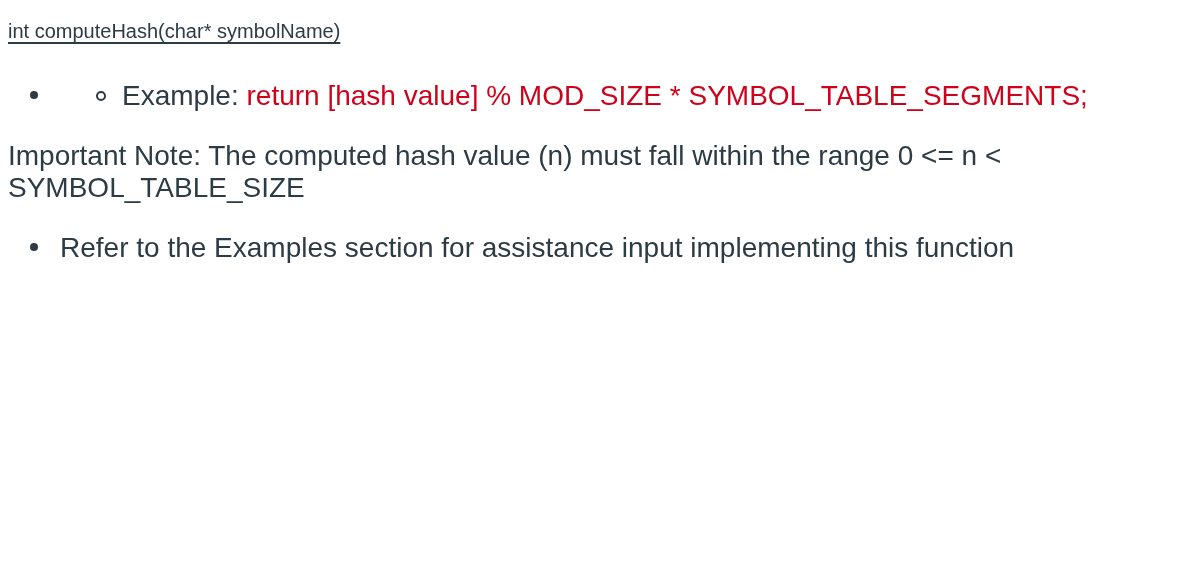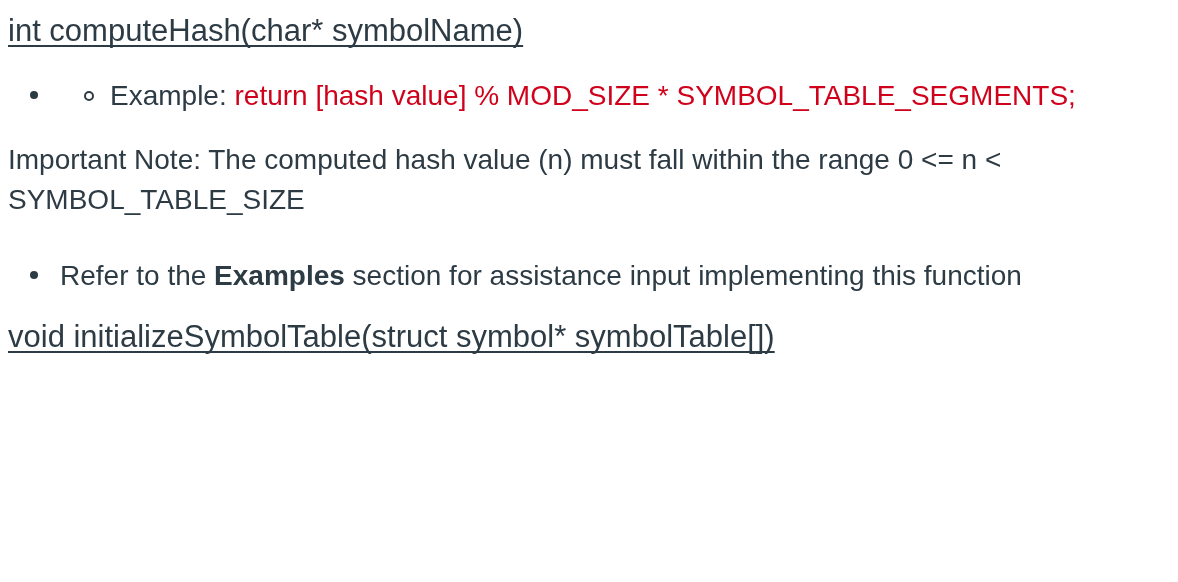--- a/index.html
+++ b/index.html
@@ -10,21 +10,21 @@
   *{box-sizing:border-box;margin:0;padding:0;}
   html,body{width:1178px;height:582px;overflow:hidden;}
   body{
     background:var(--bg);
     color:var(--text);
     font-family:"Liberation Sans","DejaVu Sans",sans-serif;
     font-size:28px;
     padding:14px 8px 0 8px;
   }
   .fn-heading{
-    font-size:31px;
+    font-size:20px;
     font-weight:400;
     line-height:34px;
     margin:0 0 28px 0;
     text-decoration:underline;
     text-decoration-skip-ink:none;
     text-decoration-thickness:2px;
     text-underline-offset:4px;
   }
   ul.l1{
     list-style:none;
@@ -40,21 +40,21 @@
     position:absolute;
     left:-30px;
     top:15px;
     width:8px;
     height:8px;
     border-radius:50%;
     background:var(--text);
   }
   ul.l2{
     list-style:none;
-    margin:0;
+    margin:12px;
     padding:0 0 0 50px;
   }
   ul.l2 > li{
     position:relative;
     line-height:40px;
     white-space:nowrap;
   }
   ul.l2 > li::before{
     content:"";
     position:absolute;
@@ -62,26 +62,26 @@
     top:15px;
     width:6px;
     height:6px;
     border-radius:50%;
     border:2px solid var(--text);
     background:transparent;
   }
   
   ul.l2 > li.sub::before{background:transparent;}
   .note{
-    line-height:40px;
-    margin:0 0 36px 0;
+    line-height:32px;
+    margin:0 0 24px 0;
     max-width:1150px;
   }
   .code-red{color:var(--red);}
-  .bold{font-weight:700;}
+  .bold{font-weight:400;}
 </style>
 </head>
 <body>
 
 <main class="doc">
 
   <h4 class="fn-heading">int computeHash(char* symbolName)</h4>
 
   <ul class="l1">
     <li>
@@ -95,16 +95,15 @@
 
   <p class="note">Important Note: The computed hash value (n) must fall within the range 0 &lt;= n &lt; SYMBOL_TABLE_SIZE</p>
 
 
   <ul class="l1">
     <li>
       <span>Refer to the </span><span class="bold">Examples</span><span> section for assistance input implementing this function</span>
     </li>
   </ul>
 
-  <h4 class="fn-heading">void initializeSymbolTable(struct symbol* symbolTable[])</h4>
 
 
 </main>
 
 </body></html>

